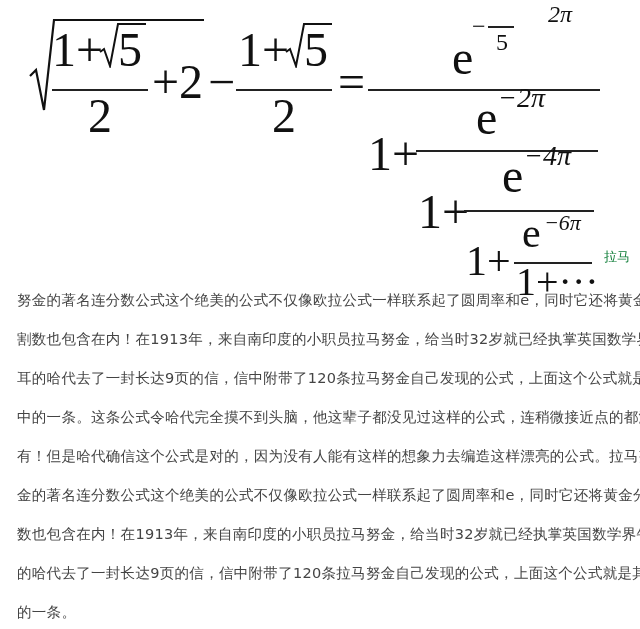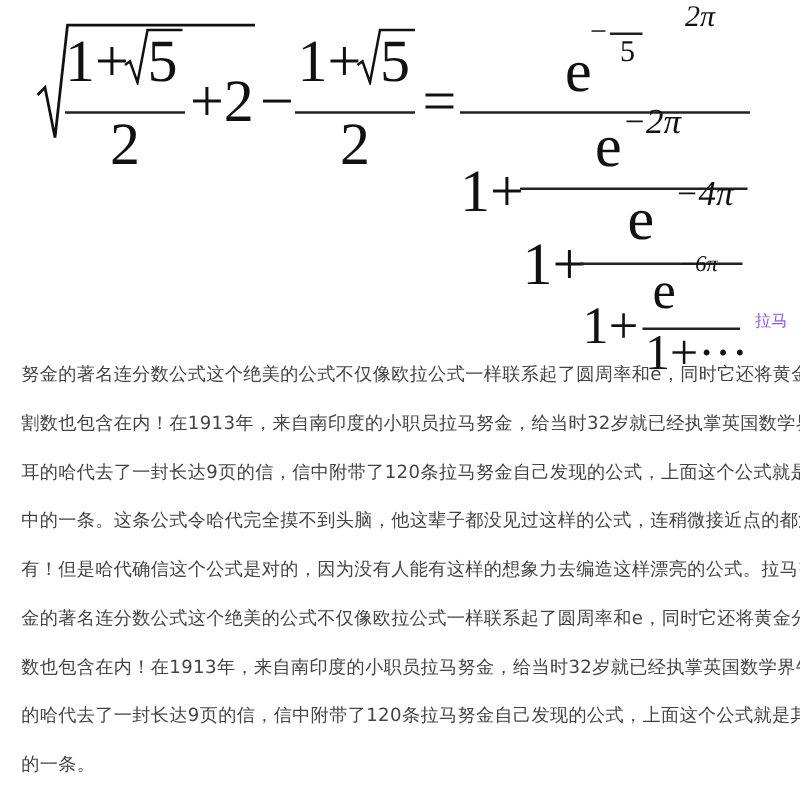--- a/index.html
+++ b/index.html
@@ -4,21 +4,21 @@
   <style>
     html, body { margin: 0; padding: 0; background: #ffffff; }
     body { width: 640px; height: 629px; position: relative; overflow: hidden; }
     .formula-area { position: absolute; left: 0; top: 0; width: 640px; height: 275px; }
     .math { position: absolute; font-family: "Liberation Serif", "DejaVu Serif", serif; color: #111; line-height: 1; white-space: nowrap; }
     .big { font-size: 48px; }
     .sup { font-size: 24px; }
     .sup-sm { font-size: 28px; }
     .hline { position: absolute; height: 2px; background: #222; }
     .ital { font-style: italic; }
-    .watermark { position: absolute; font-family: "DejaVu Sans", sans-serif; font-size: 13px; color: #8b5cf6; }
+    .watermark { position: absolute; font-family: "DejaVu Sans", sans-serif; font-size: 13px; color: #15803d; }
     .text-block { position: absolute; left: 17px; top: 282px; width: 612px; font-family: "DejaVu Sans", sans-serif; font-size: 14.5px; color: #444; }
     .text-line { height: 39px; line-height: 36px; white-space: nowrap; letter-spacing: 0.3px; }
   </style>
 </head>
 <body>
 
 <div class="formula-area">
 
   <svg style="position:absolute;left:28px;top:14px;" width="180" height="100" viewBox="0 0 180 100">
     <polyline points="2,62 8,56 16,96 26,6 176,6" fill="none" stroke="#111" stroke-width="2.2"></polyline>
@@ -53,26 +53,26 @@
 
   <div class="hline" style="left:368px;top:89px;width:232px;"></div>
 
   <span class="math big" style="left:368px;top:130px;">1+</span>
   <span class="math big" style="left:476px;top:94px;">e</span>
   <span class="math sup-sm ital" style="left:498px;top:84px;">−2π</span>
   <div class="hline" style="left:416px;top:150px;width:182px;"></div>
 
   <span class="math big" style="left:418px;top:188px;">1+</span>
   <span class="math big" style="left:502px;top:152px;">e</span>
-  <span class="math sup-sm ital" style="left:524px;top:142px;margin-left:16px;">−4π</span>
+  <span class="math sup-sm ital" style="left:524px;top:142px;">−4π</span>
   <div class="hline" style="left:464px;top:210px;width:130px;"></div>
 
   <span class="math big" style="left:466px;top:240px;font-size:42px;">1+</span>
   <span class="math big" style="left:522px;top:212px;font-size:42px;">e</span>
-  <span class="math sup-sm ital" style="left:544px;top:202px;font-size:18px;">−6π</span>
+  <span class="math sup-sm ital" style="left:544px;top:212px;font-size:22px;">−6π</span>
 
   <div class="hline" style="left:514px;top:262px;width:78px;"></div>
 </div>
 
 <span class="math big" style="left: 516px; top: 222px; font-size: 40px; line-height: 1; position: absolute; transform: translateY(40px);">1+···</span>
 <span class="watermark" style="left:604px;top:248px;">拉马</span>
 
 <div class="text-block">
   <div class="text-line">努金的著名连分数公式这个绝美的公式不仅像欧拉公式一样联系起了圆周率和e，同时它还将黄金分</div>
   <div class="text-line">割数也包含在内！在1913年，来自南印度的小职员拉马努金，给当时32岁就已经执掌英国数学界牛</div>

